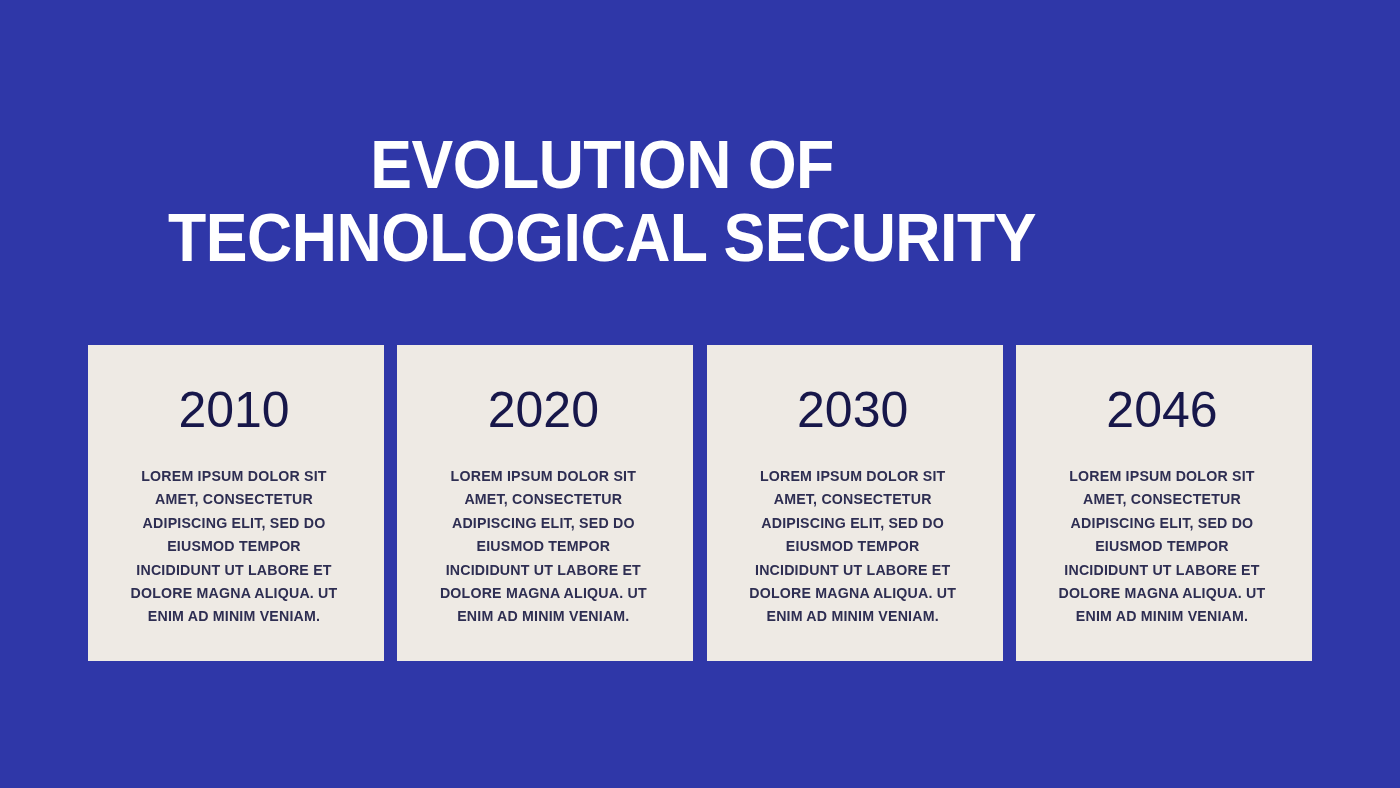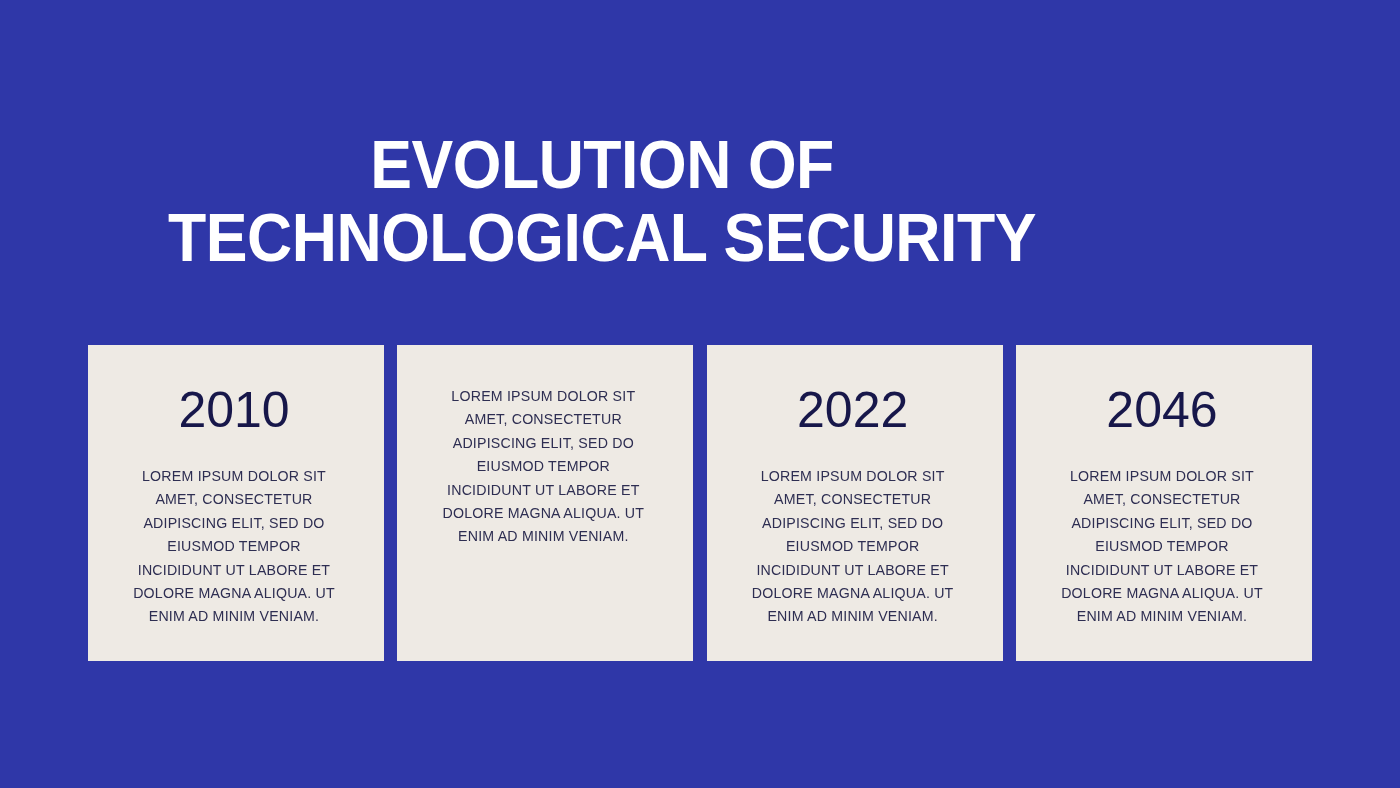--- a/index.html
+++ b/index.html
@@ -87,21 +87,21 @@
     font-size: 50px;
     line-height: 1;
     letter-spacing: 0px;
     margin: 0 0 30px 0;
     user-select: none;
   }
 
   .card-body {
     color: #2E2E52;
     font-family: "Liberation Sans", sans-serif;
-    font-weight: 400;
+    font-weight: 700;
     font-size: 14.2px;
     line-height: 23.4px;
     letter-spacing: 0.2px;
     text-transform: uppercase;
     text-align: center;
     margin: 0;
     max-width: 215px;
     user-select: none;
   }
 </style>
@@ -116,25 +116,26 @@
   </div>
 
   <div class="cards-row">
 
     <div class="card">
       <div class="card-year">2010</div>
       <p class="card-body">Lorem ipsum dolor sit amet, consectetur adipiscing elit, sed do eiusmod tempor incididunt ut labore et dolore magna aliqua. Ut enim ad minim veniam.</p>
     </div>
 
     <div class="card">
+      <div class="card-year">2020</div>
       <p class="card-body">Lorem ipsum dolor sit amet, consectetur adipiscing elit, sed do eiusmod tempor incididunt ut labore et dolore magna aliqua. Ut enim ad minim veniam.</p>
     </div>
 
     <div class="card">
-      <div class="card-year">2022</div>
+      <div class="card-year">2030</div>
       <p class="card-body">Lorem ipsum dolor sit amet, consectetur adipiscing elit, sed do eiusmod tempor incididunt ut labore et dolore magna aliqua. Ut enim ad minim veniam.</p>
     </div>
 
     <div class="card">
       <div class="card-year">2046</div>
       <p class="card-body">Lorem ipsum dolor sit amet, consectetur adipiscing elit, sed do eiusmod tempor incididunt ut labore et dolore magna aliqua. Ut enim ad minim veniam.</p>
     </div>
 
   </div>
 

